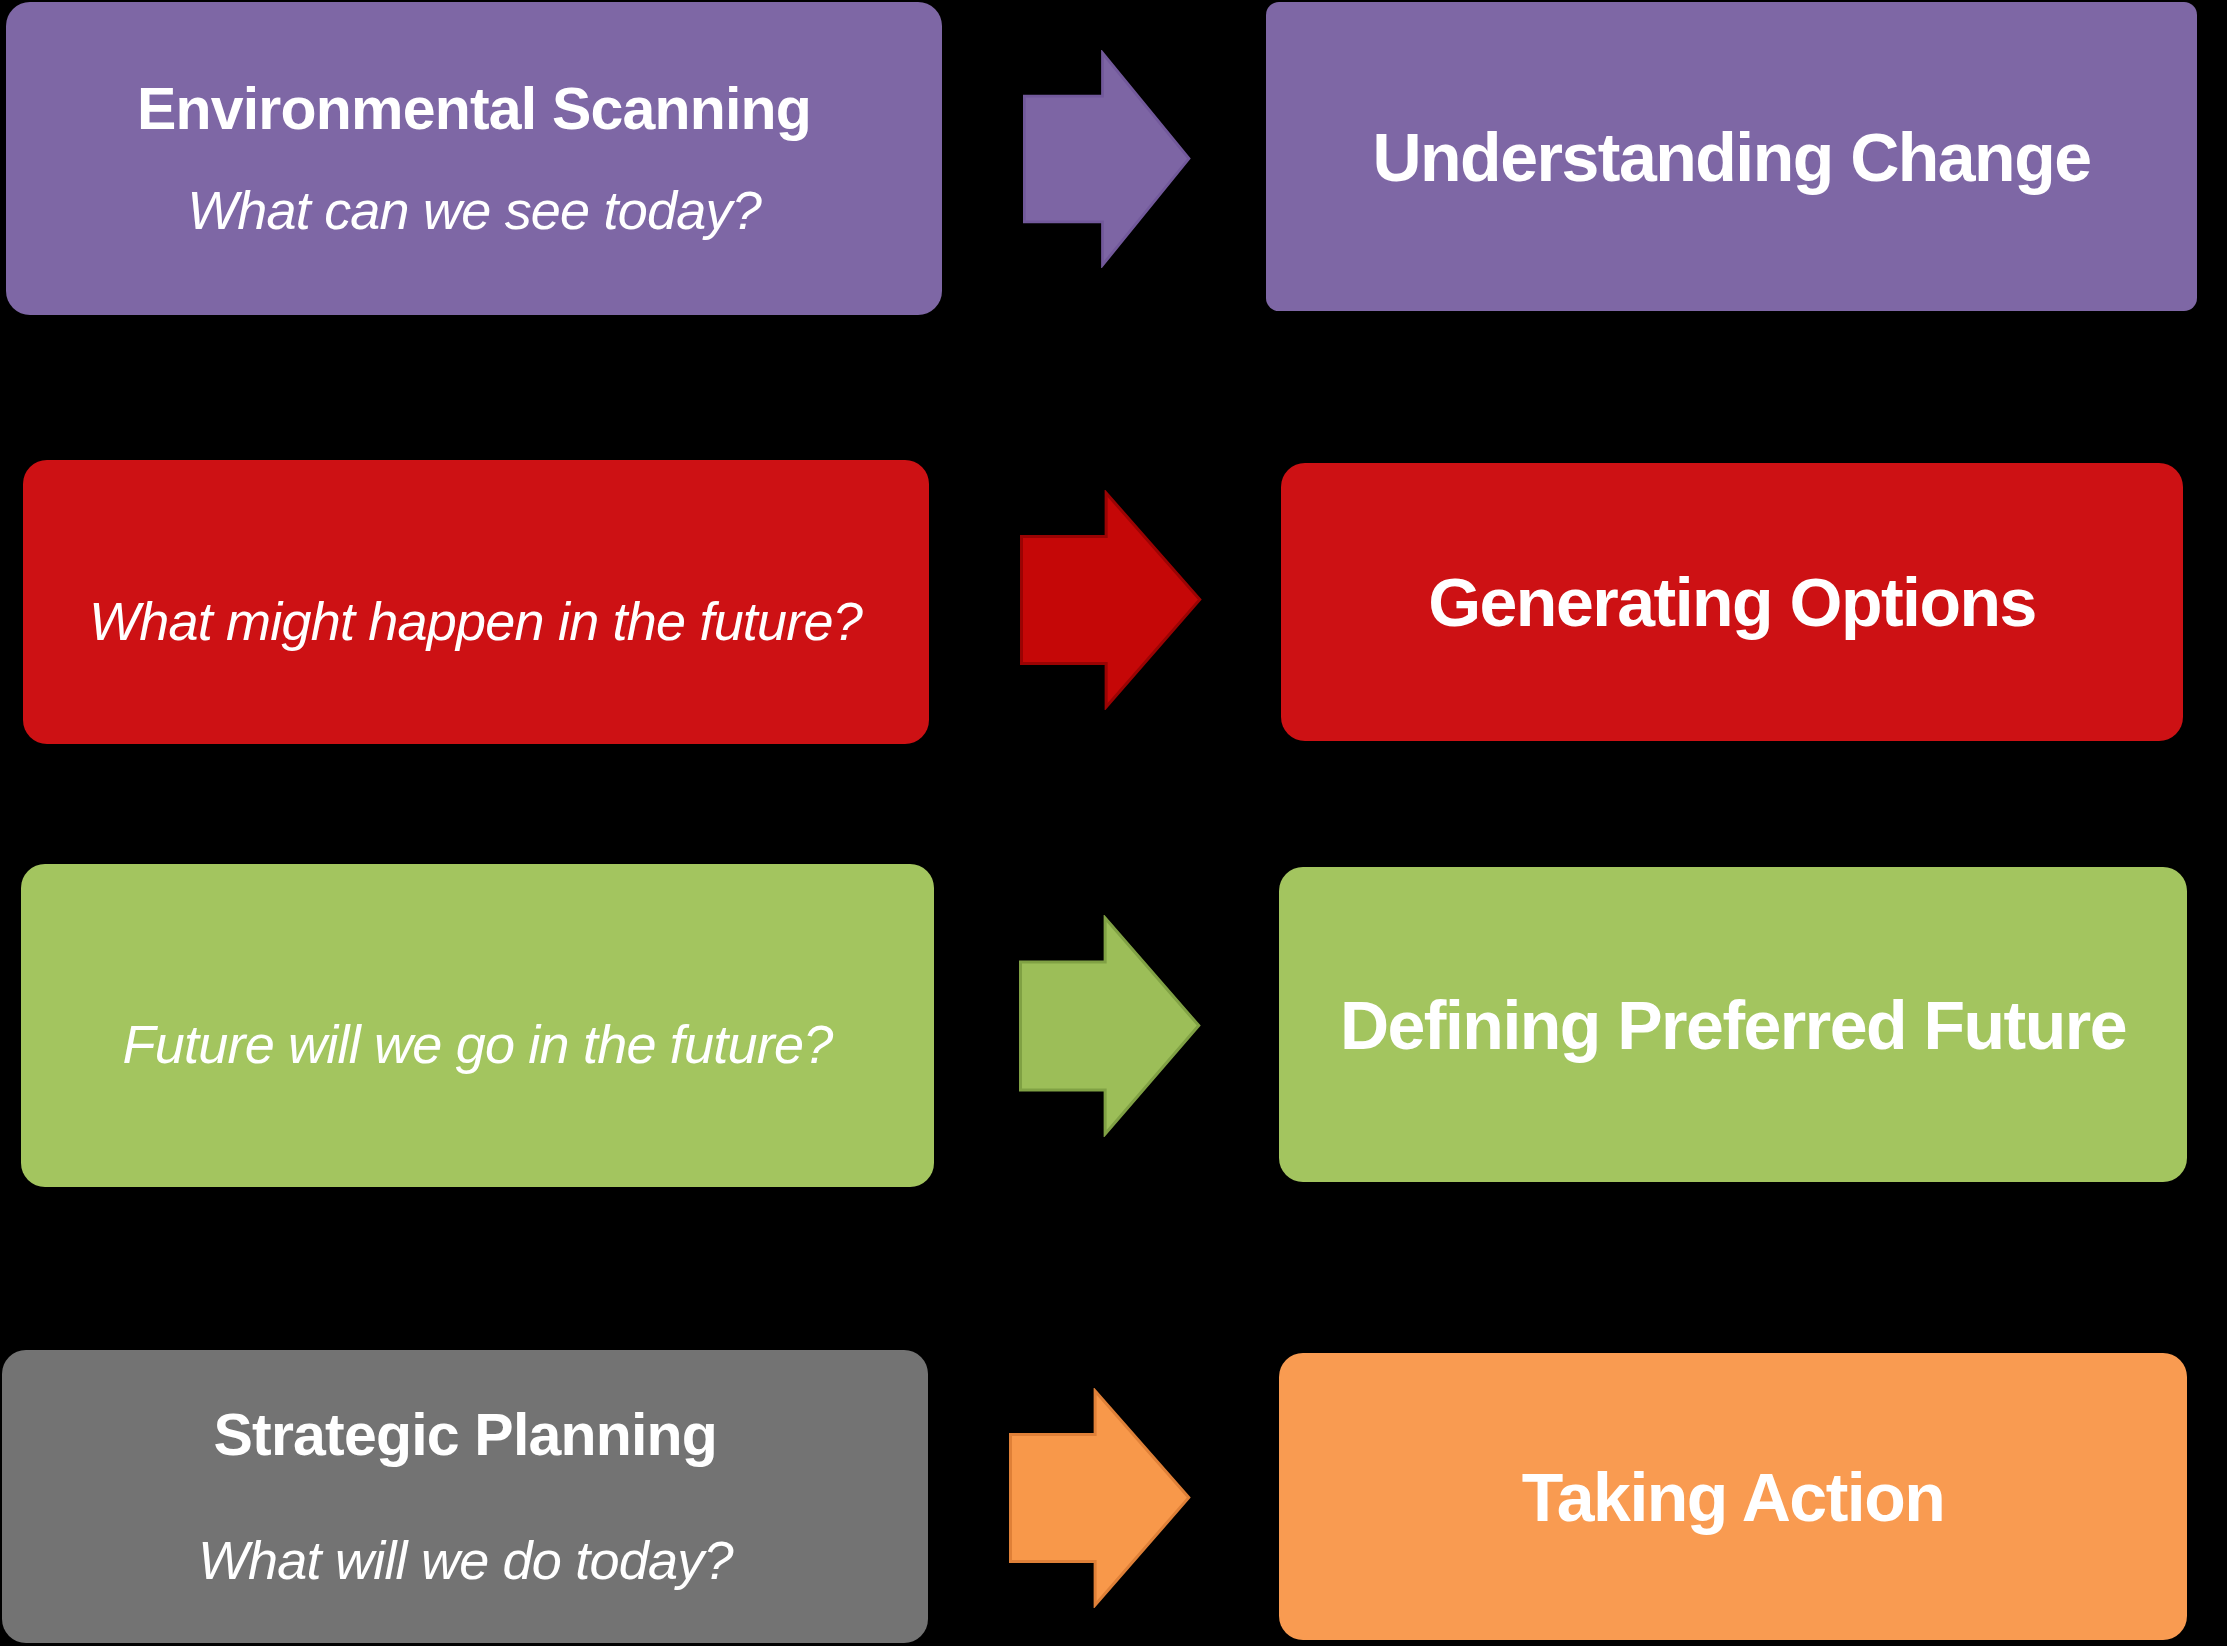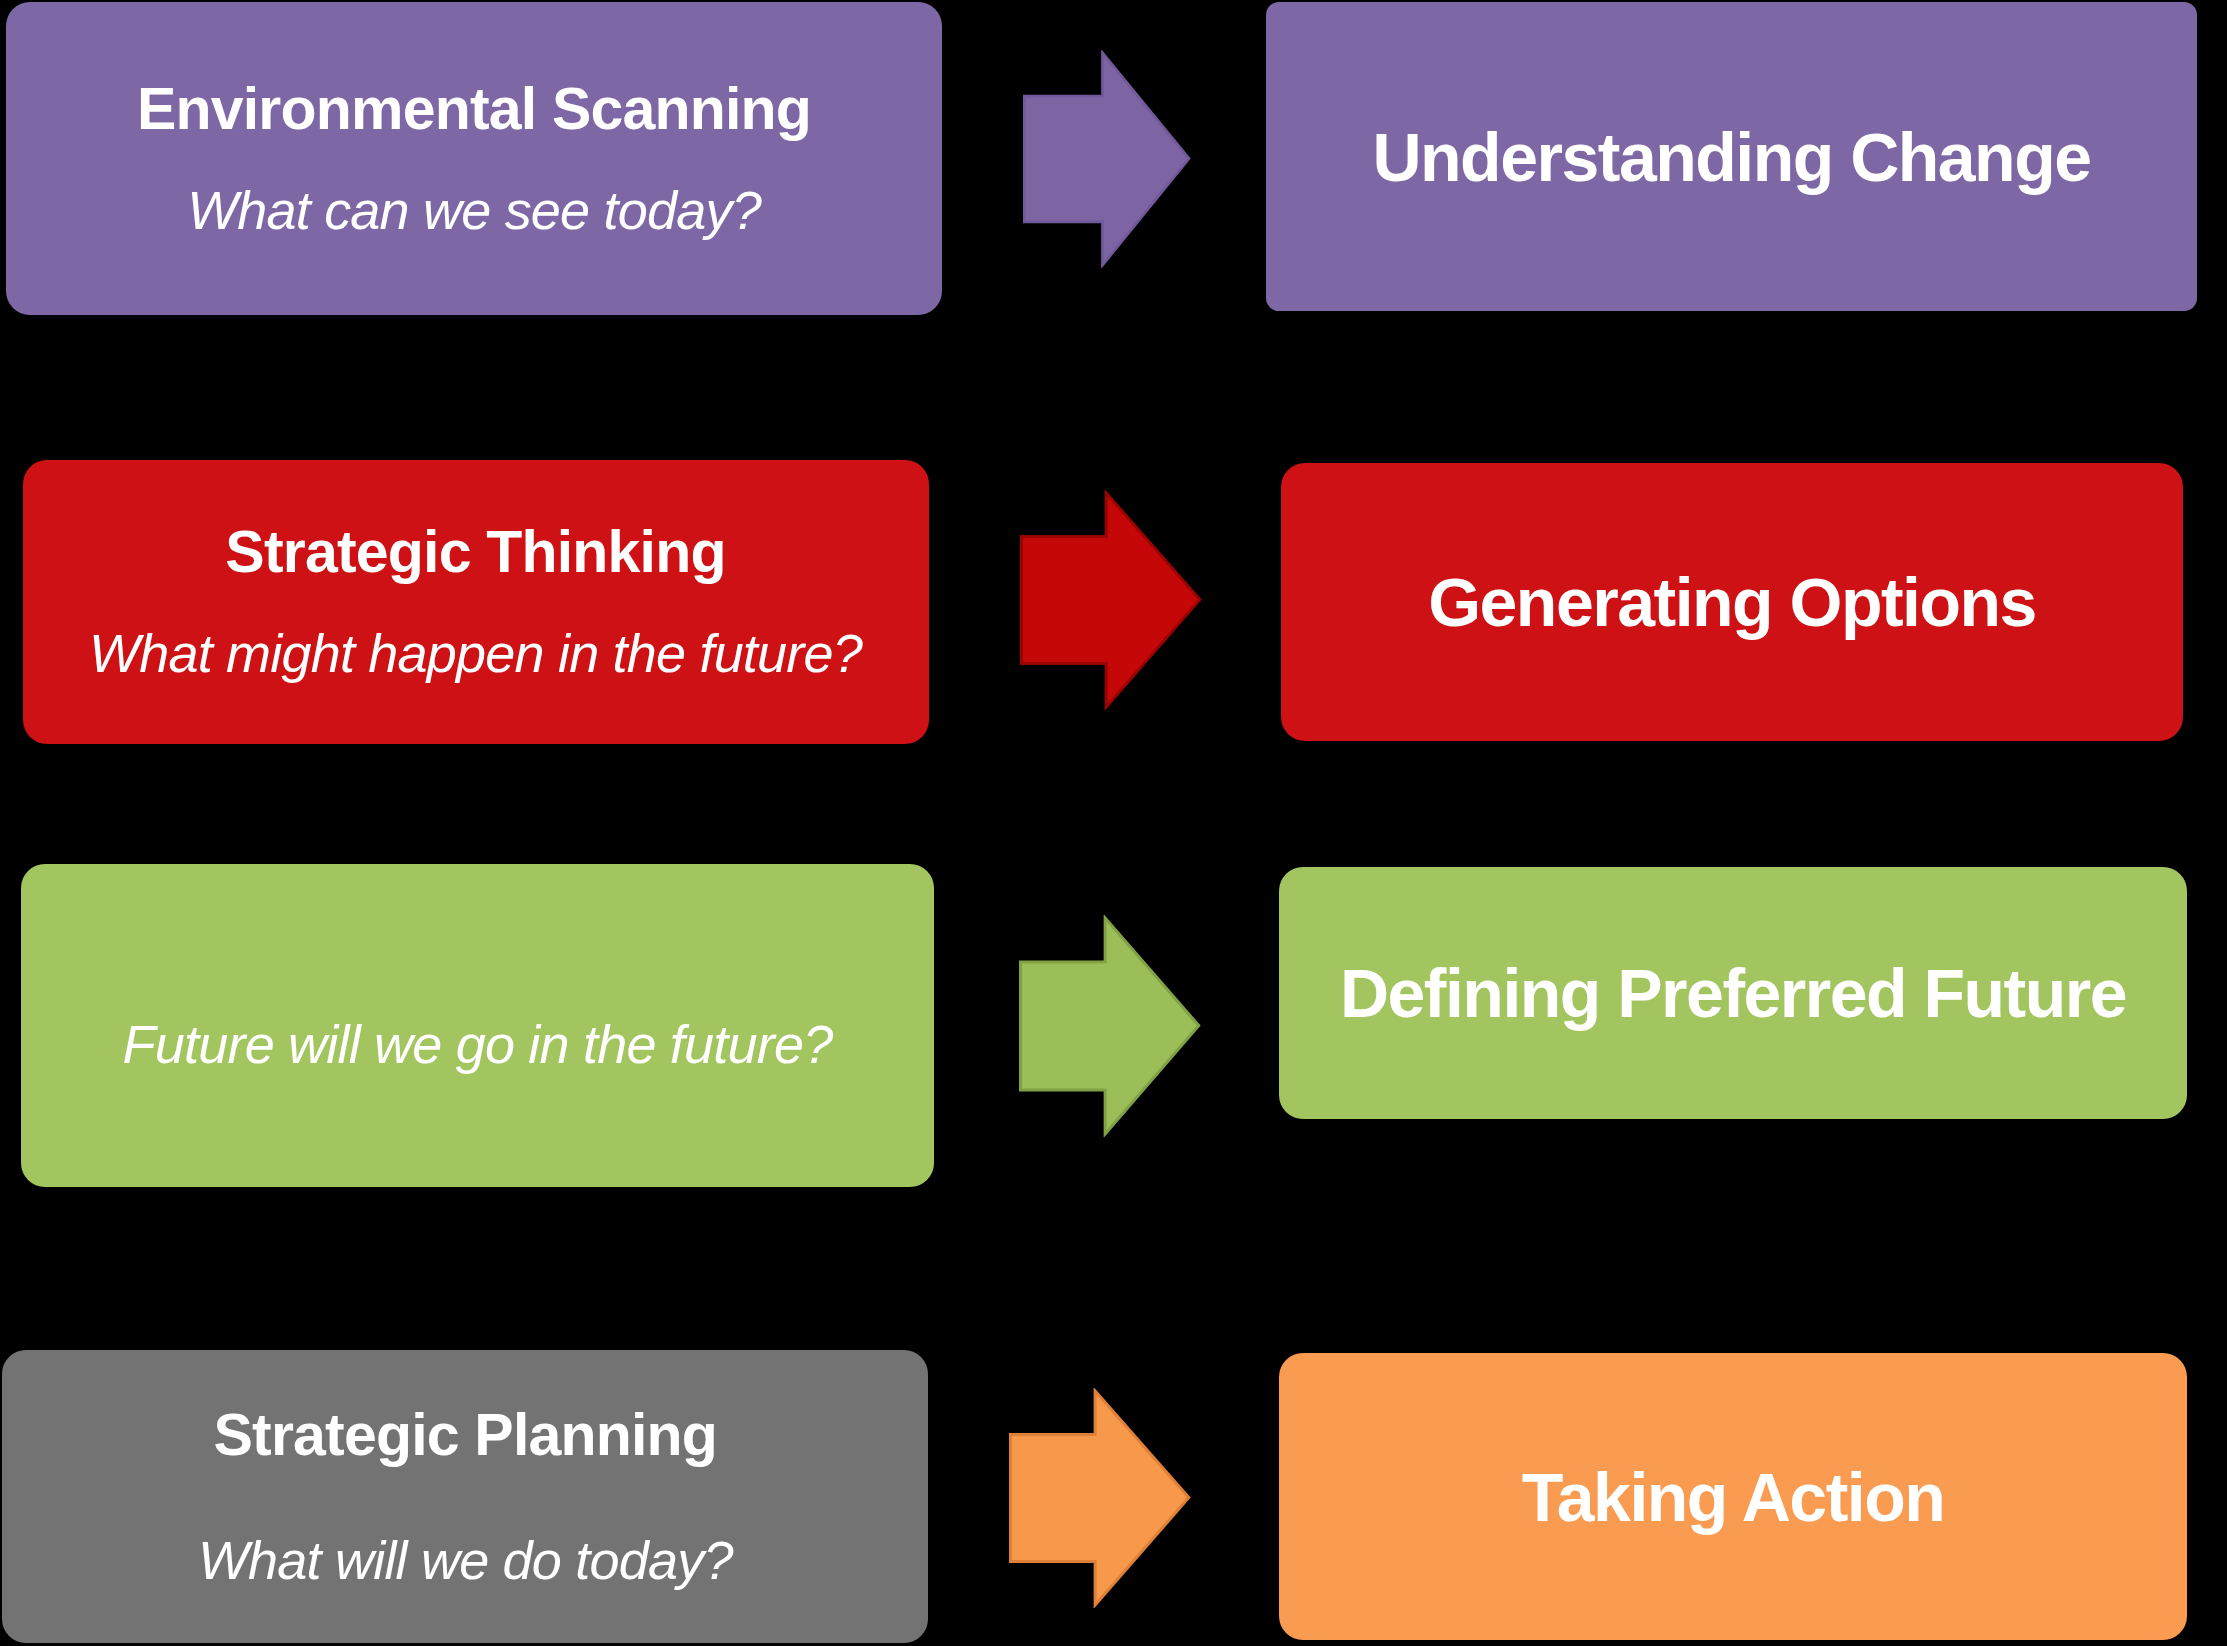--- a/index.html
+++ b/index.html
@@ -51,21 +51,21 @@
   .r1-left  { left:6px;    top:2.3px;    width:936px; height:313px; }
   .r1-arrow { left:1023px; top:50px;   width:168px;  height:218px; }
   .r1-right { left:1266px; top:2.3px;    width:931px; height:309px; }
   
   .r2-left  { left:22.5px;   top:460px;  width:906px; height:284px; }
   .r2-arrow { left:1020px; top:490px;  width:182px;  height:220px; }
   .r2-right { left:1281px; top:463px;  width:902px; height:278px; }
   
   .r3-left  { left:21px;   top:864px; width:913px; height:323px; }
   .r3-arrow { left:1019px; top:915px; width:182px;  height:222px; }
-  .r3-right { left:1279px; top:867px; width:908px; height:252px;text-align:right; }
+  .r3-right { left:1279px; top:867px; width:908px; height:315px;text-align:right; }
   
   .r4-left  { left:2.3px;    top:1350px; width:926px; height:293px; }
   .r4-arrow { left:1009px; top:1388px; width:182px;  height:220px; }
   .r4-right { left:1279px; top:1353px; width:908px; height:287px; }
 </style>
 </head>
 <body style="background: rgb(0, 0, 0);">
 
 <div class="canvas">
 
@@ -76,21 +76,20 @@
   <div class="arrow r1-arrow">
     <svg viewBox="0 0 243 293" preserveAspectRatio="none">
       <polygon points="2,62 115,62 115,4 240,146 115,289 115,231 2,231" stroke-width="4" stroke-linejoin="miter" fill="#7D65A4" stroke="#72599B"></polygon>
     </svg>
   </div>
   <div class="box outcome-box r1-right" style="background: rgb(126, 103, 165); border-radius: 13px;">
     <div class="outcome-label">Understanding Change</div>
   </div>
 
   <div class="box stage-box r2-left" style="background: rgb(205, 17, 20);">
-    <div class="stage-title">Strategic Thinking</div>
     <div class="stage-question">What might happen in the future?</div>
   </div>
   <div class="arrow r2-arrow">
     <svg viewBox="0 0 243 293" preserveAspectRatio="none">
       <polygon points="2,62 115,62 115,4 240,146 115,289 115,231 2,231" stroke-width="4" stroke-linejoin="miter" fill="#C50707" stroke="#9A0303"></polygon>
     </svg>
   </div>
   <div class="box outcome-box r2-right" style="background: rgb(205, 17, 20);">
     <div class="outcome-label">Generating Options</div>
   </div>

